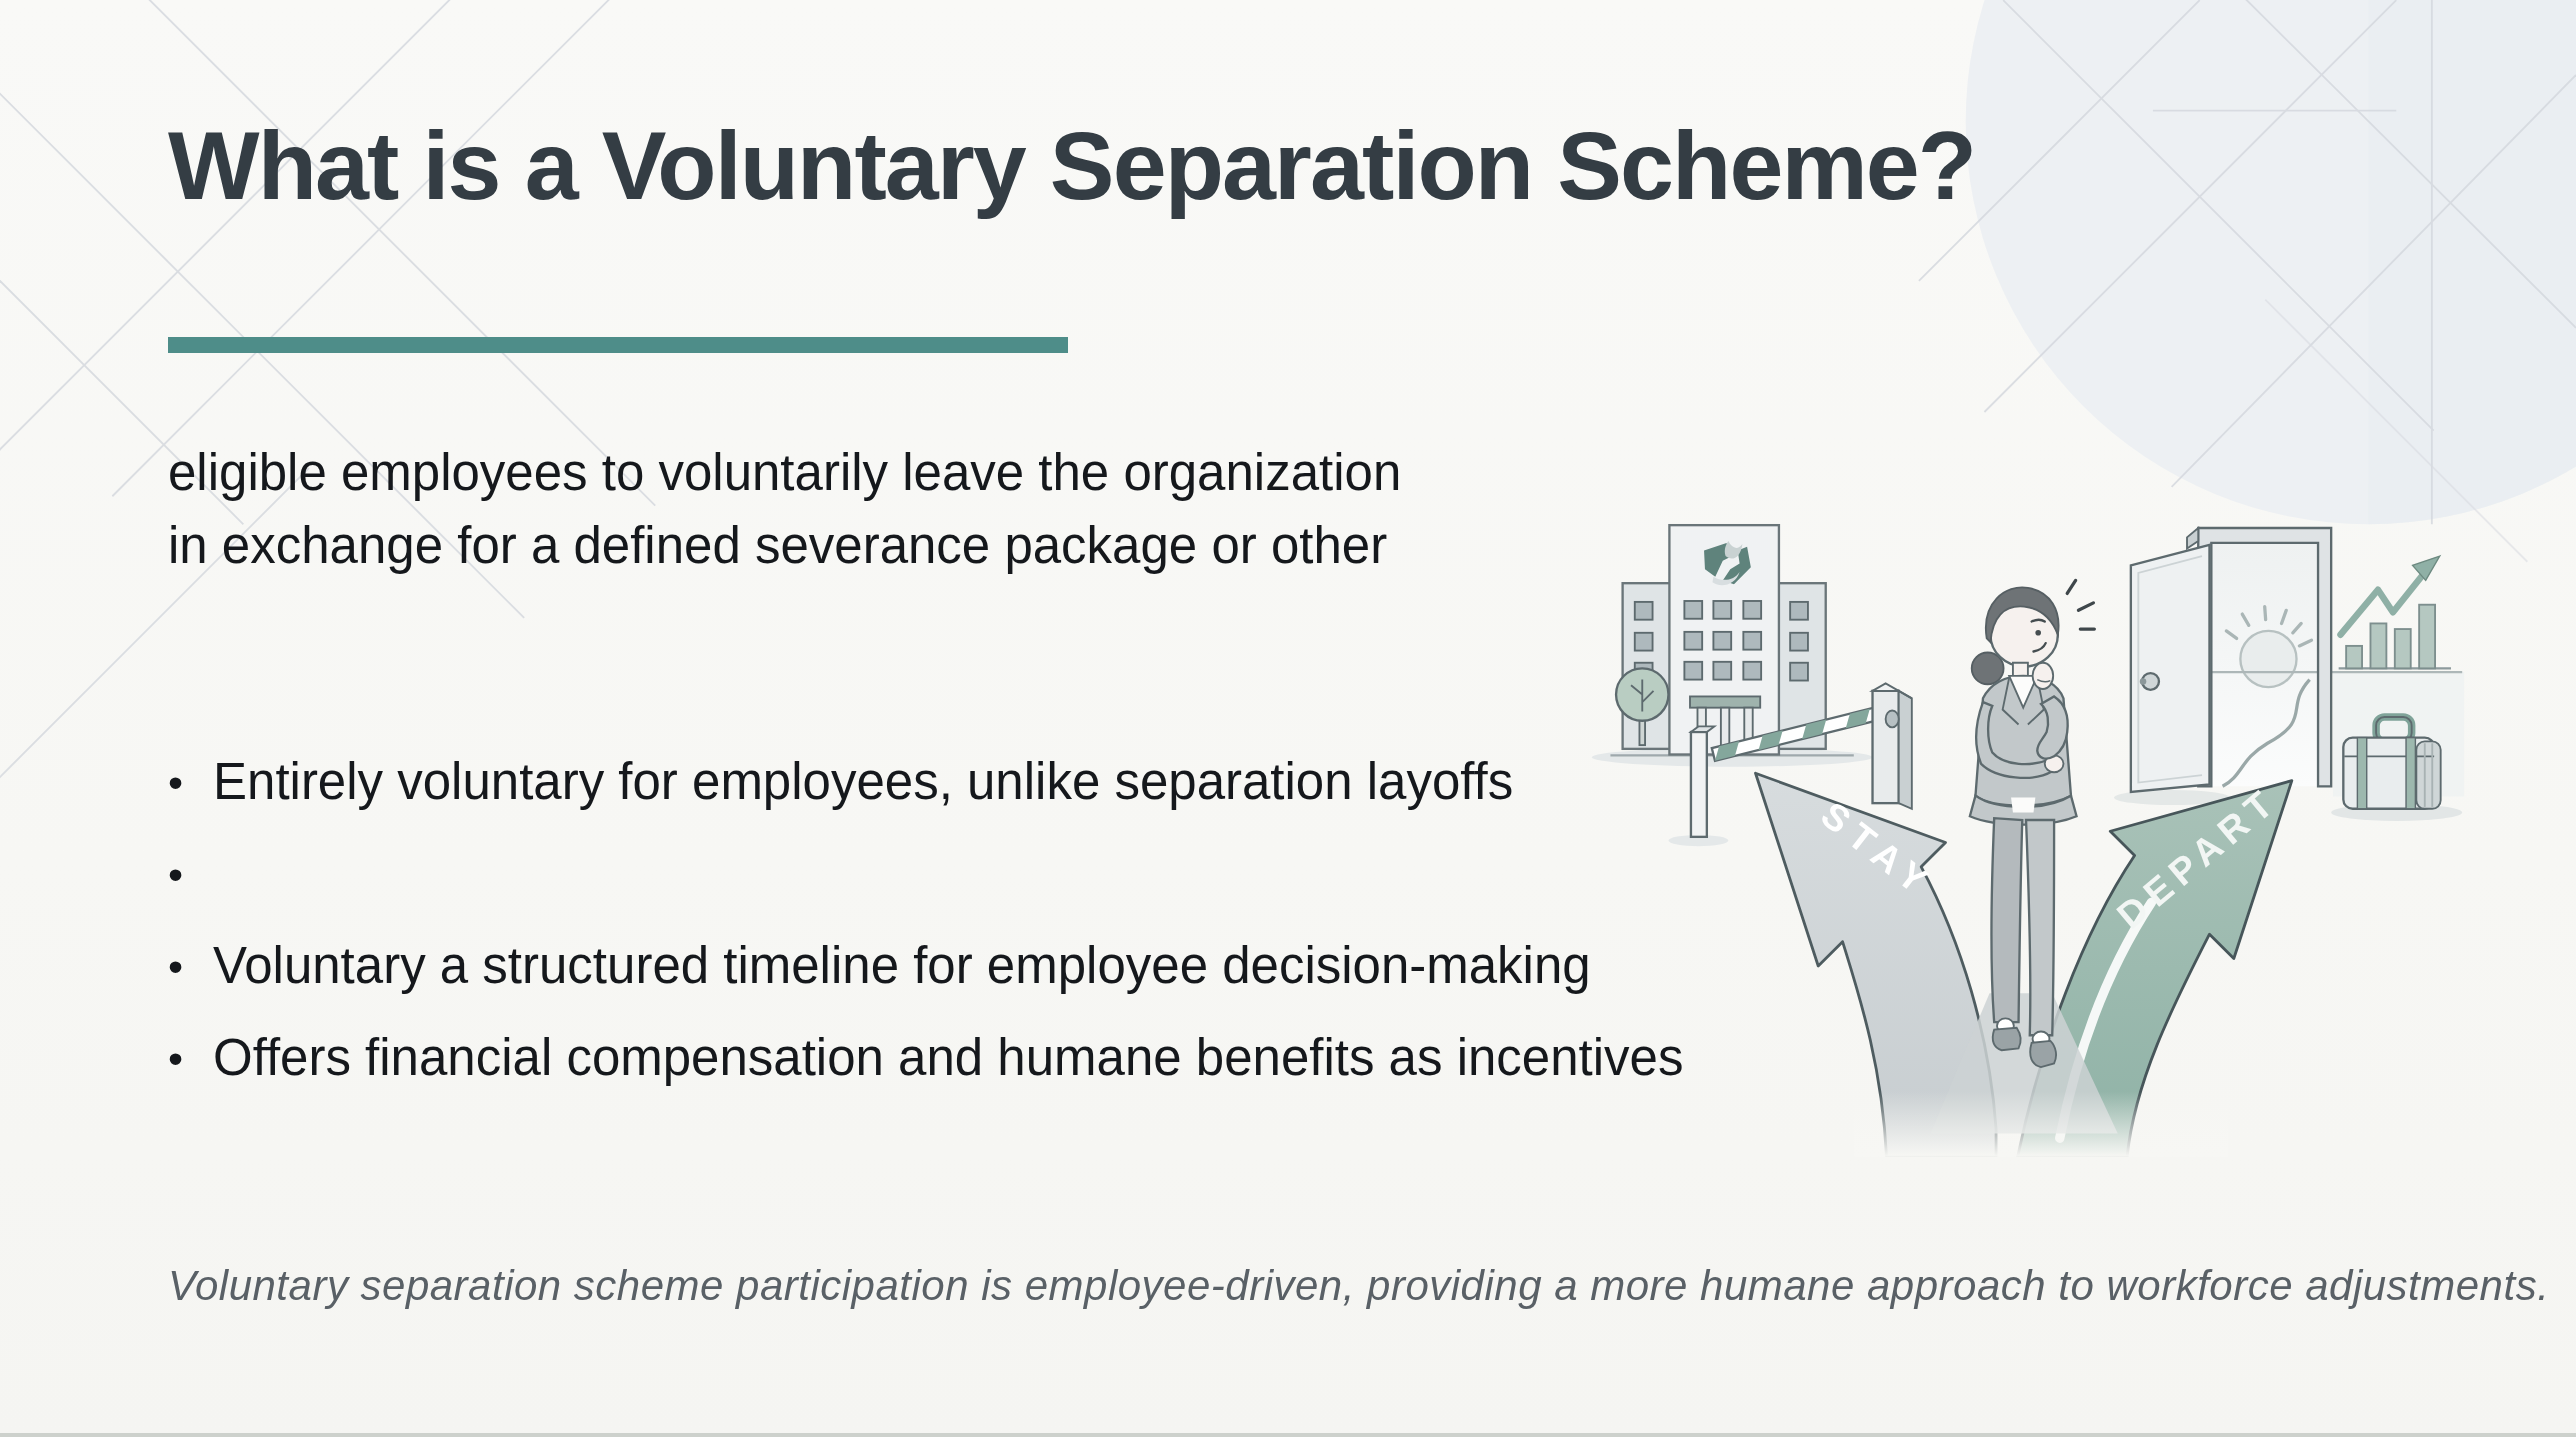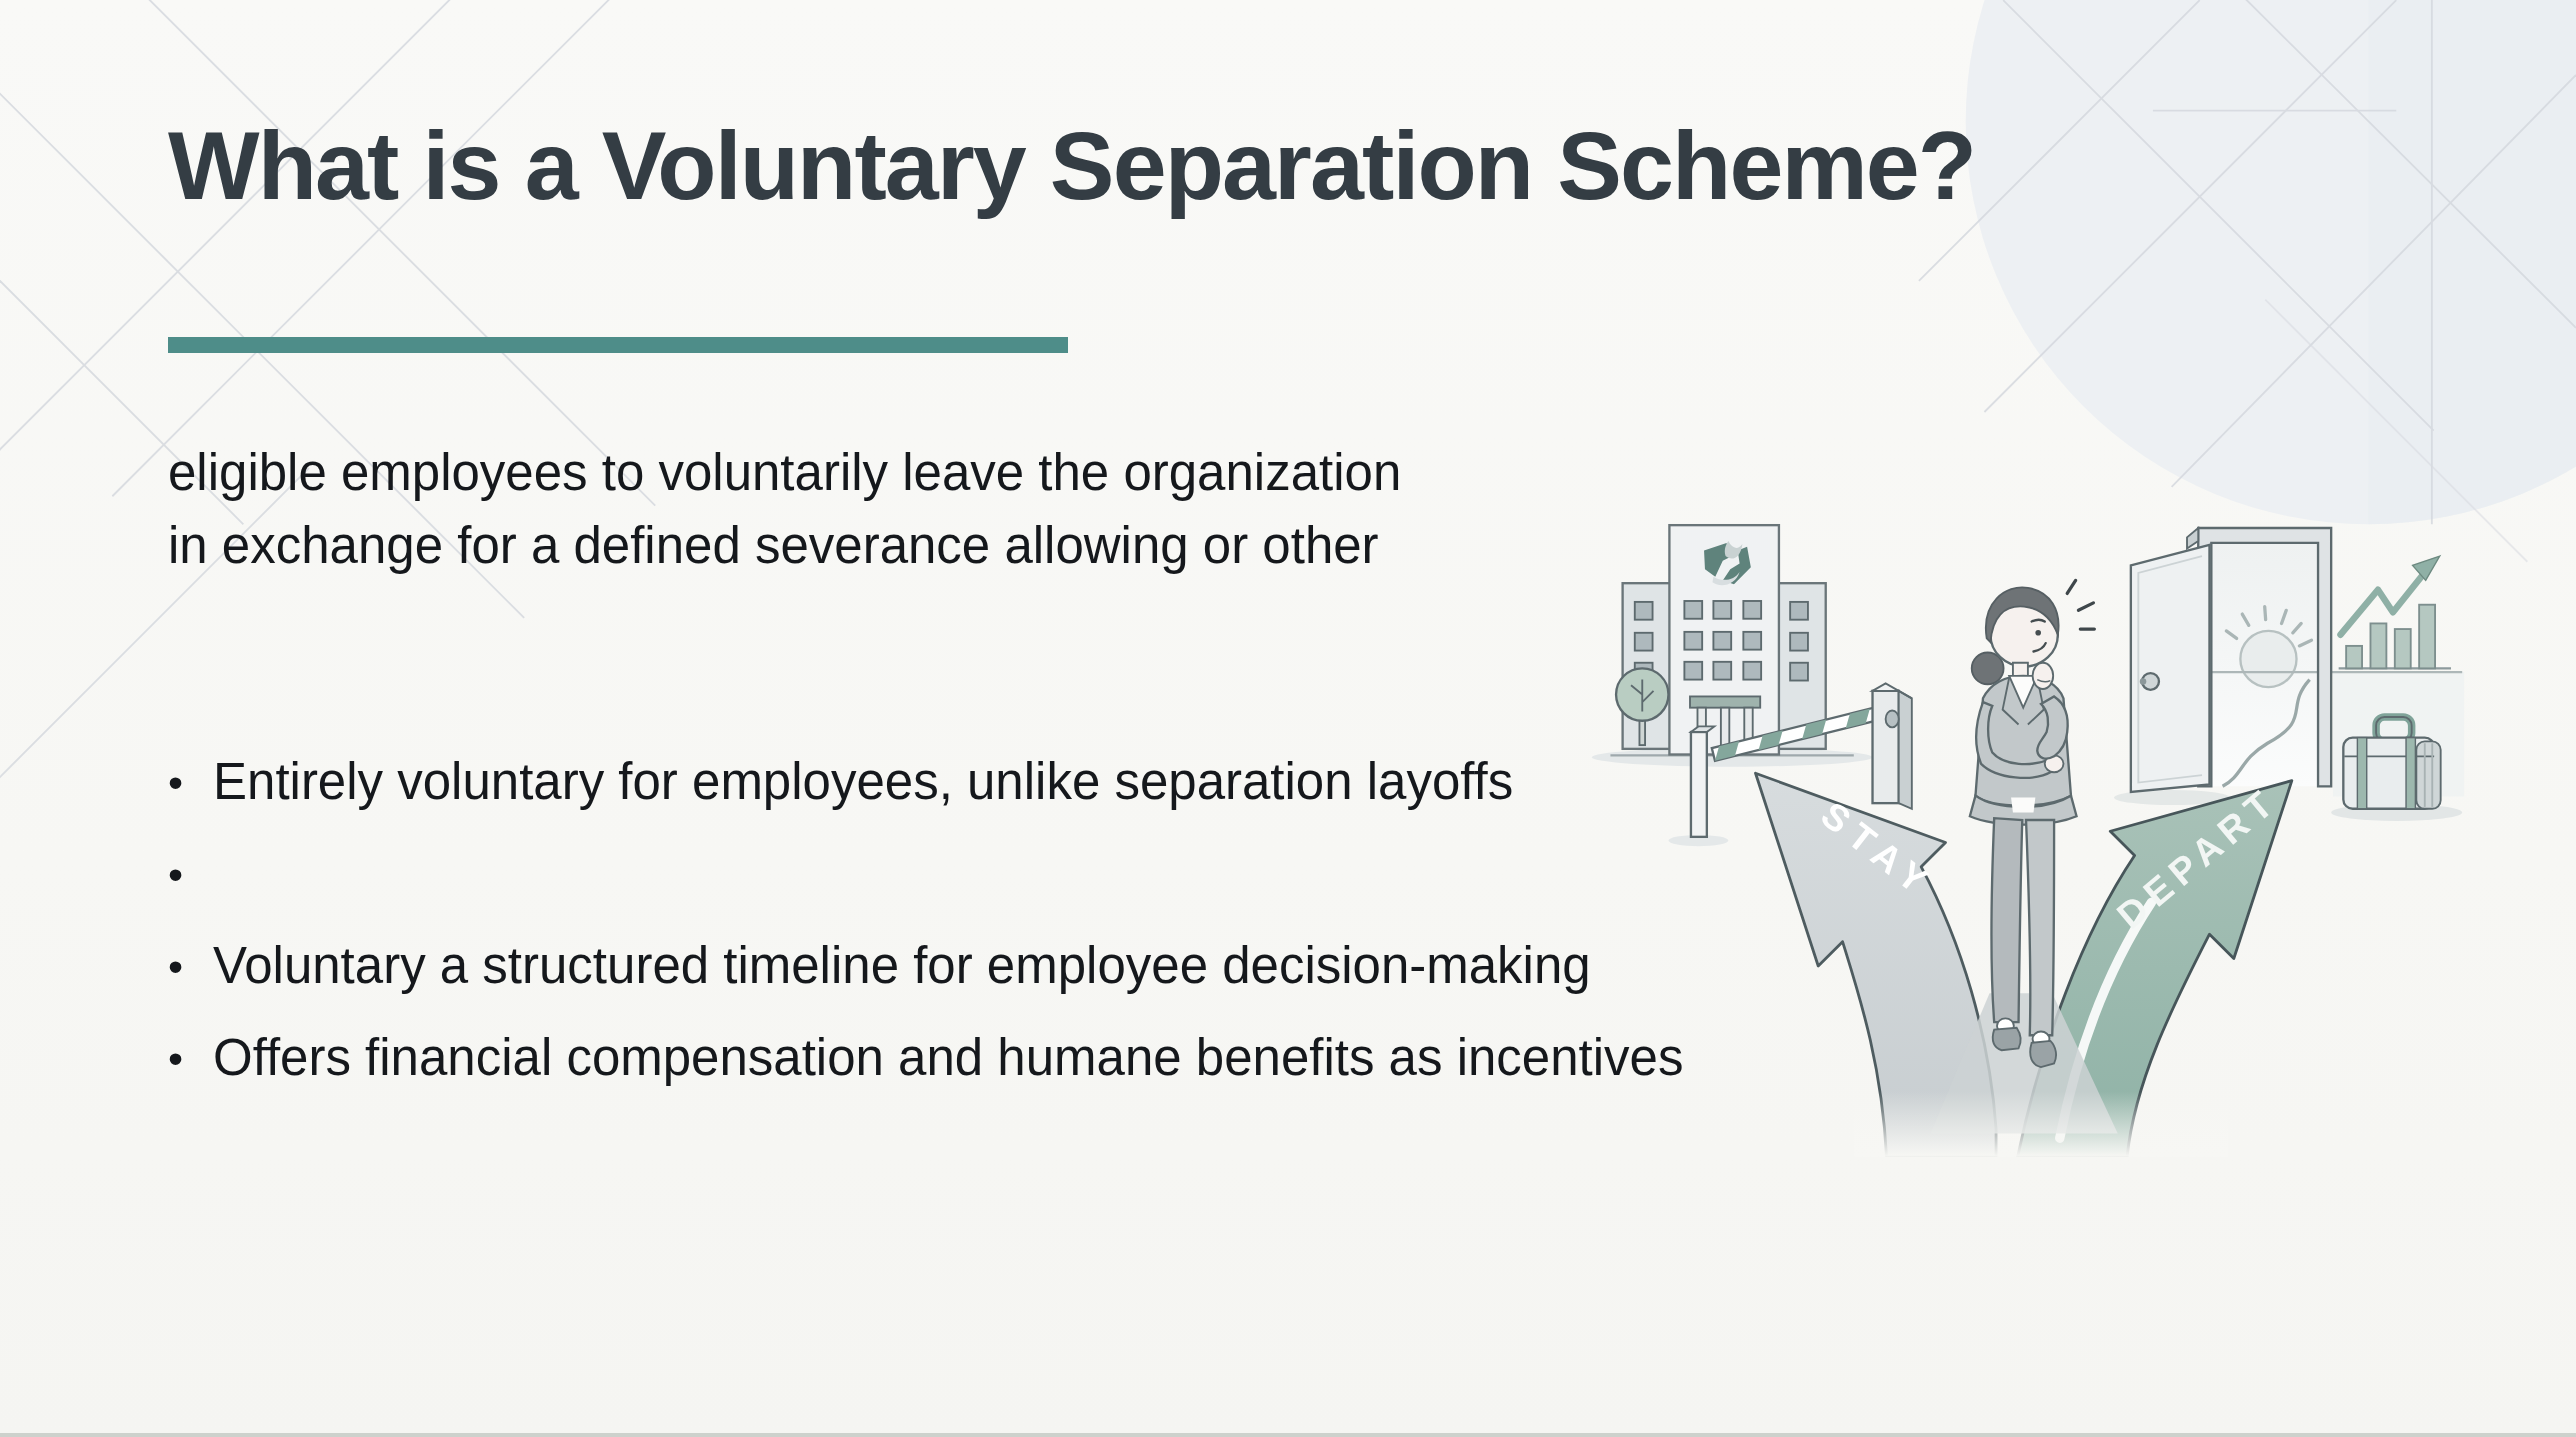--- a/index.html
+++ b/index.html
@@ -73,41 +73,42 @@
   </svg>
 
   <div class="content-layer">
 
     <h1 class="title">What is a Voluntary Separation Scheme?</h1>
 
     <div class="rule"></div>
 
     <div class="intro">
       <div class="intro-line">eligible employees to voluntarily leave the organization</div>
-      <div class="intro-line">in exchange for a defined severance allowing or other</div>
+      <div class="intro-line">in exchange for a defined severance package or other</div>
     </div>
 
     <ul class="bullets">
       <li>
           <span class="dot">•</span>
           <span>Entirely voluntary for employees, unlike separation layoffs</span>
         </li>
       <li>
           <span class="dot">•</span>
         </li>
       <li>
           <span class="dot">•</span>
           <span>Voluntary a structured timeline for employee decision-making</span>
         </li>
       <li>
           <span class="dot">•</span>
           <span>Offers financial compensation and humane benefits as incentives</span>
         </li>
     </ul>
 
+    <p class="footnote">Voluntary separation scheme participation is employee-driven, providing a more humane approach to workforce adjustments.</p>
 
     <svg class="illustration" width="936" height="674" viewBox="0 0 1000 720">
       <defs>
         <linearGradient id="grayRoad" x1="0" y1="0" x2="0" y2="1">
           <stop offset="0" stop-color="#d7dcde"></stop>
             <stop offset="1" stop-color="#c7cdd0"></stop>
         </linearGradient>
         <linearGradient id="sageRoad" x1="0" y1="0" x2="0" y2="1">
           <stop offset="0" stop-color="#a9c2b8"></stop>
             <stop offset="1" stop-color="#8fb2a6"></stop>

